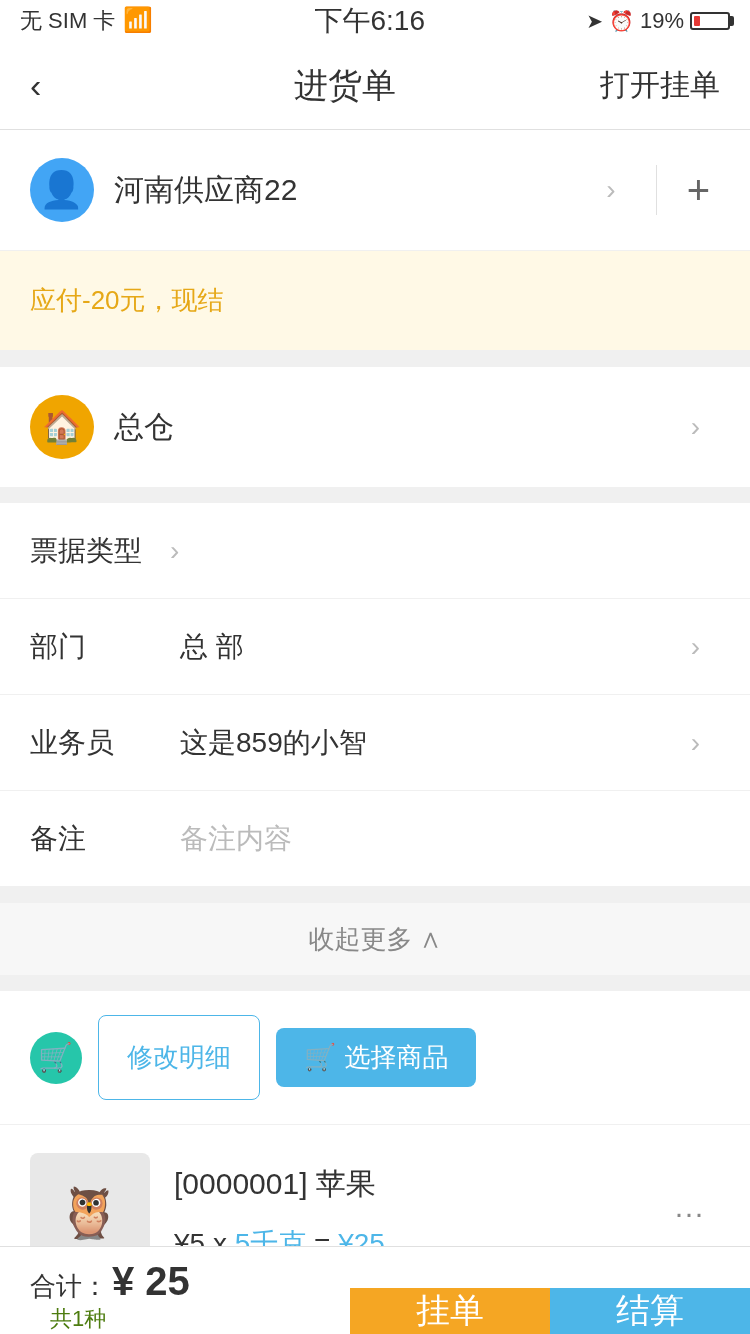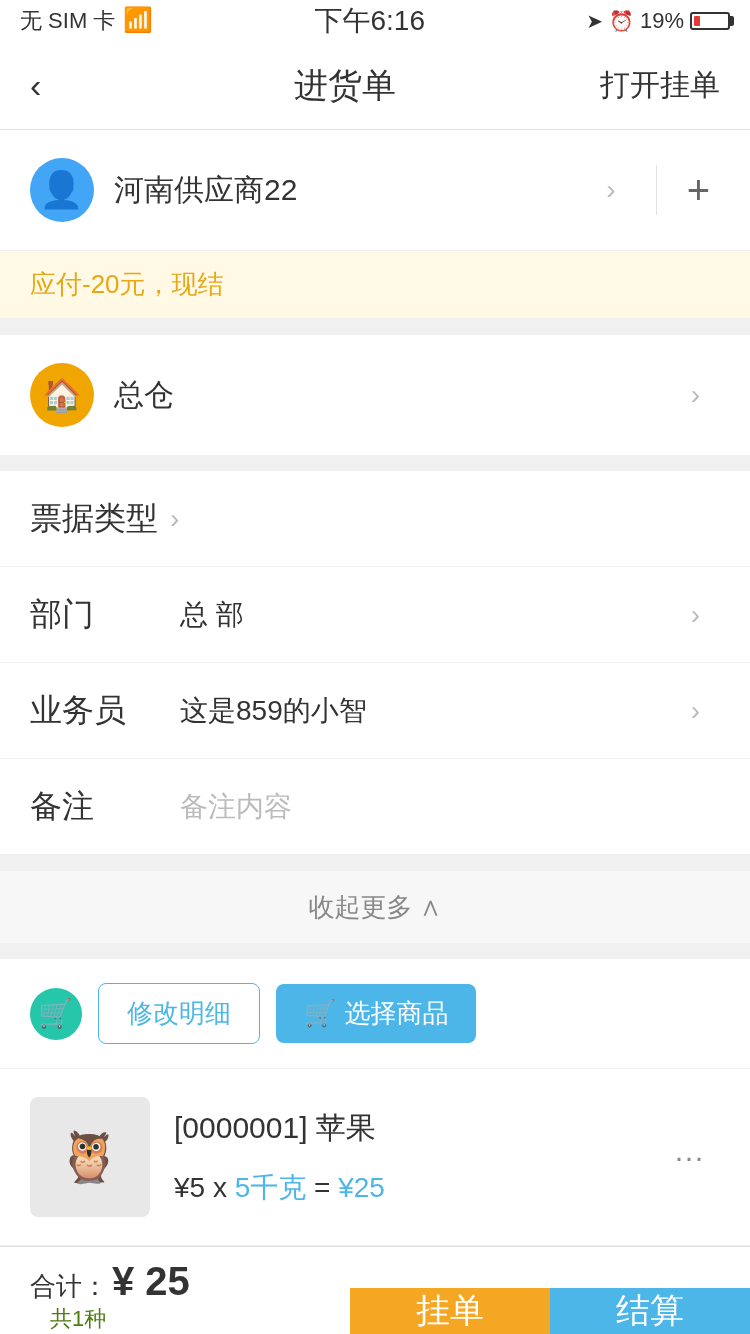--- a/index.html
+++ b/index.html
@@ -126,21 +126,21 @@
     }
     .divider-v {
       width: 1px; height: 50px;
       background: #e0e0e0;
       margin: 0 20px;
     }
 
     
     .notice-bar {
       background: #fff9e6;
-      padding: 16px 30px;
+      padding: 32px 30px;
       font-size: 26px;
       color: #e6a817;
       border-bottom: 1px solid #f0f0f0;
     }
 
     
     .warehouse-row {
       display: flex;
       align-items: center;
       padding: 28px 30px;
@@ -164,21 +164,21 @@
     
     .form-row {
       display: flex;
       align-items: center;
       padding: 0 30px;
       height: 96px;
       background: #fff;
       border-bottom: 1px solid #f0f0f0;
     }
     .form-label {
-      font-size: 32px;
+      font-size: 28px;
       color: #333;
       width: 140px;
       flex-shrink: 0;
     }
     .form-value {
       flex: 1;
       font-size: 28px;
       color: #333;
       padding-left: 10px;
     }
@@ -219,21 +219,21 @@
       flex: 1;
       font-size: 28px;
       color: #333;
     }
     .btn-outline {
       border: 1px solid #4db6e8;
       border-radius: 8px;
       color: #4db6e8;
       font-size: 26px;
       background: #fff;
-      padding: 12px 28px;
+      padding: 24px 28px;
       cursor: pointer;
       margin-right: 16px;
     }
     .btn-filled {
       border: none;
       border-radius: 8px;
       color: #fff;
       font-size: 26px;
       background: #4db6e8;
       padding: 12px 28px;

